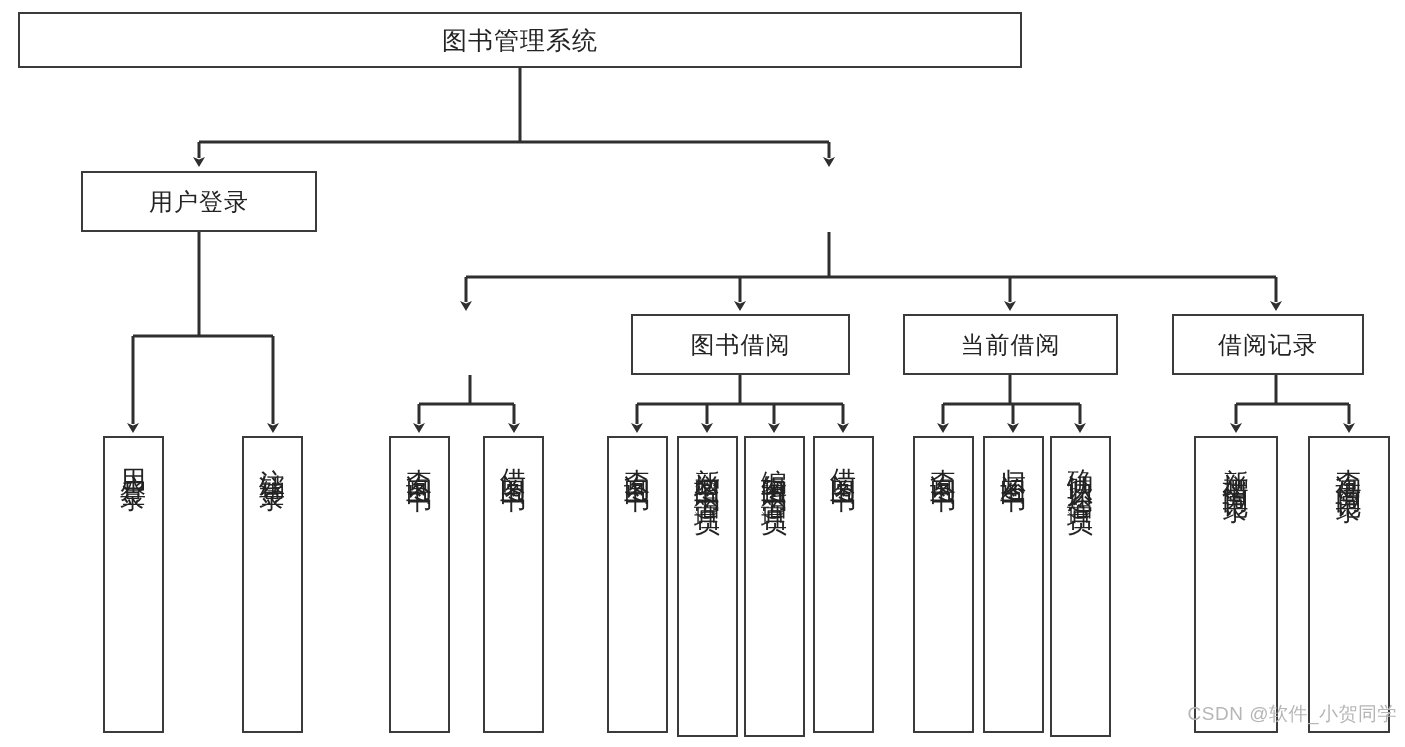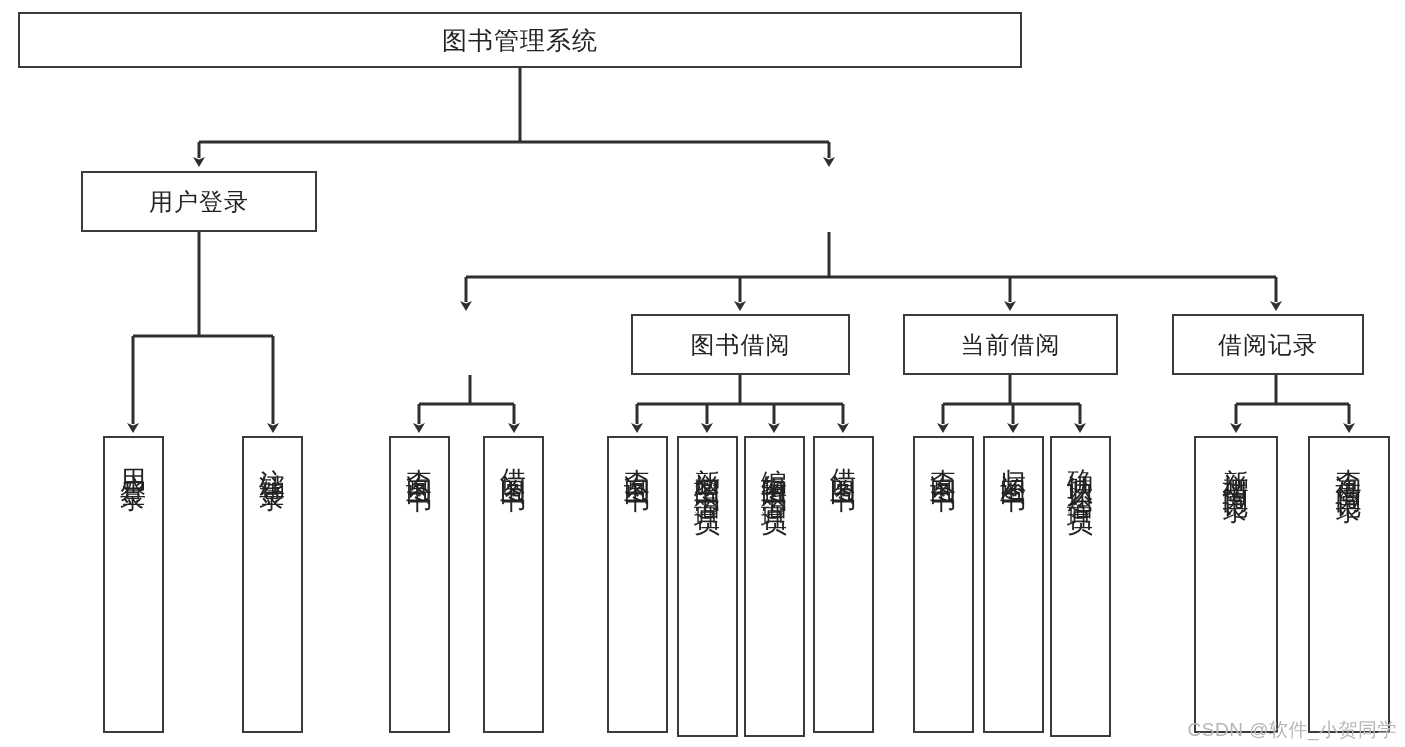--- a/index.html
+++ b/index.html
@@ -30,21 +30,21 @@
   .node.vert .label{
     writing-mode:vertical-rl;
     text-orientation:upright;
     font-size:26px;
     line-height:1.0;
     letter-spacing:6px;
     white-space:nowrap;
   }
   svg.links{position:absolute;left:0;top:0;width:1405px;height:747px;pointer-events:none;}
   .watermark{
-    position:absolute;right:8px;bottom:4px;
+    position:absolute;right:8px;bottom:20px;
     font-size:19px;color:#b6b6b6;letter-spacing:0.5px;
     white-space:nowrap;
   }
 </style>
 </head>
 <body>
 
 <div id="stage">
 
   <svg class="links" viewBox="0 0 1405 747" xmlns="http://www.w3.org/2000/svg">

